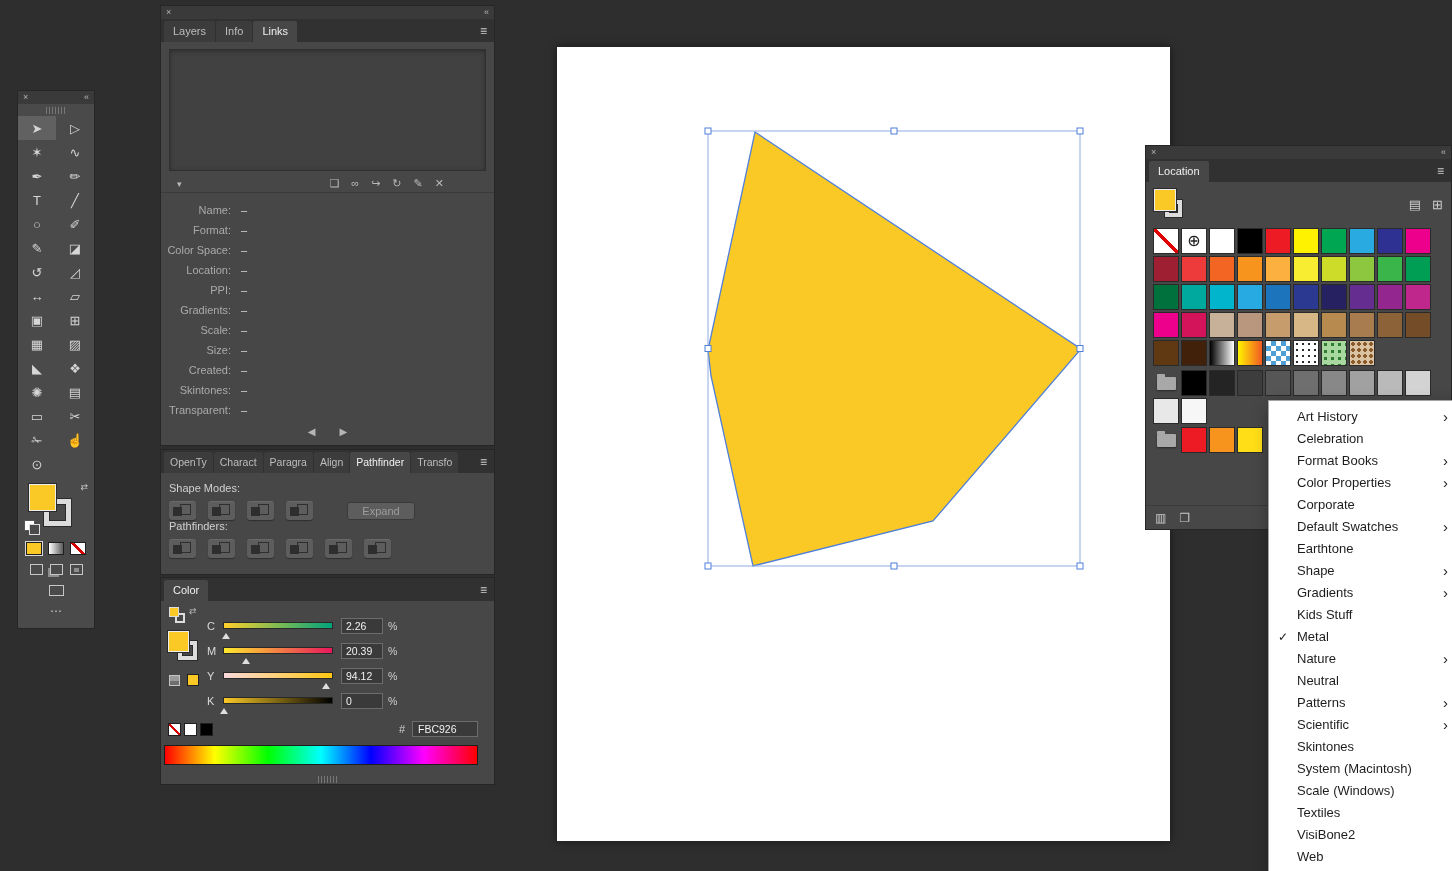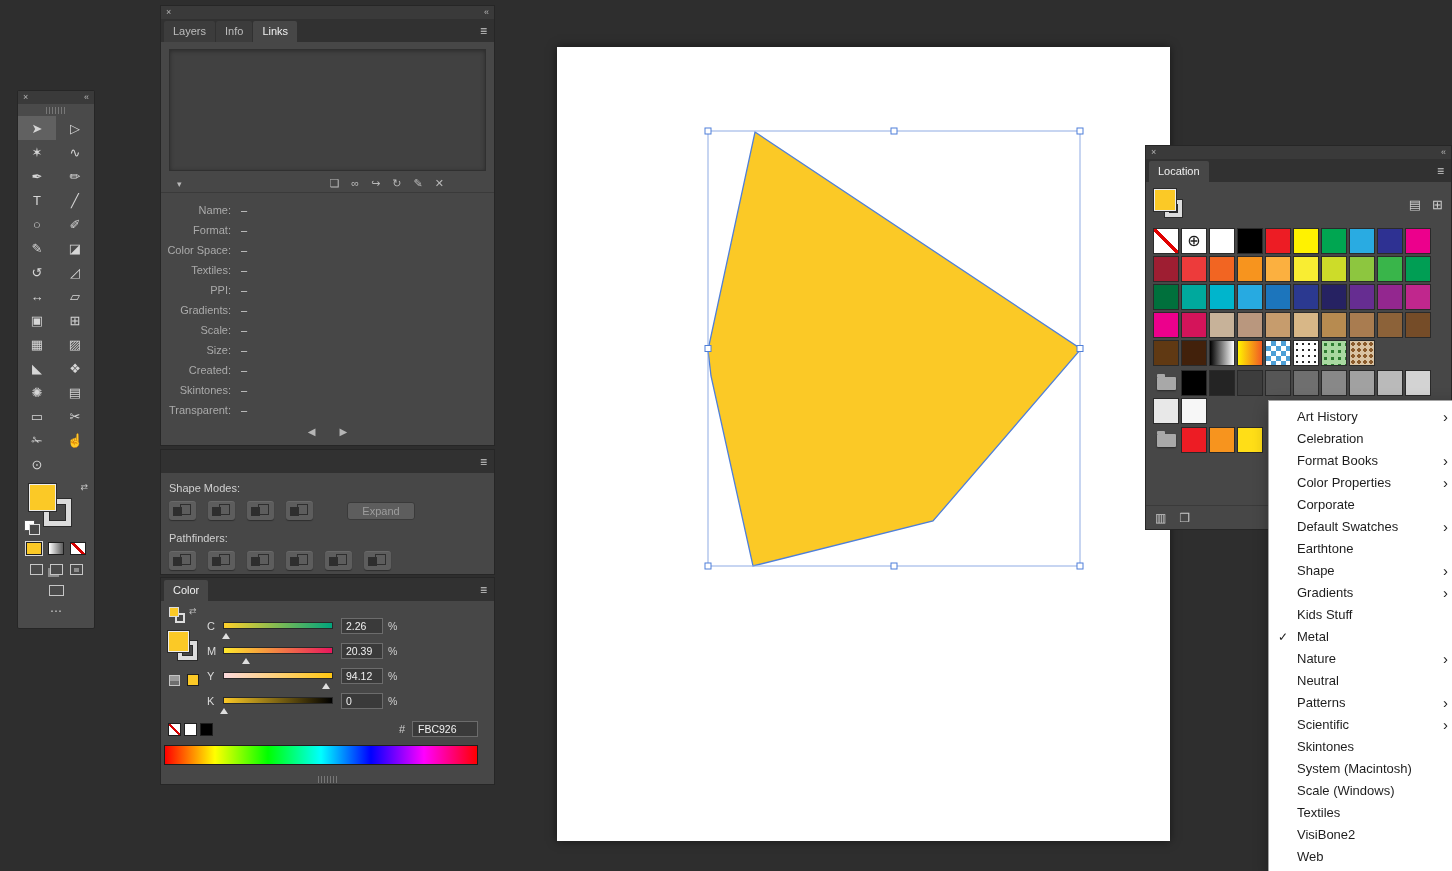--- a/index.html
+++ b/index.html
@@ -53,23 +53,23 @@
   .li-icon{cursor:pointer}
   .links-fields{padding:7px 0 2px}
   .lf-row{display:flex;height:20px;align-items:center;font-size:11px}
   .lf-label{width:70px;text-align:right;color:#aaaaaa;margin-right:10px}
   .lf-value{color:#d8d8d8}
   .links-nav{display:flex;justify-content:center;gap:24px;color:#b5b5b5;font-size:10px;padding:4px 0 8px}
   .links-nav span{cursor:pointer}
 
   .pathfinder{margin-bottom:2px}
   .pathfinder .tab{font-size:10.5px;padding:4px 6px 5px}
-  .pf-content{padding:9px 8px 4px}
+  .pf-content{padding:9px 8px 16px}
   .pf-label{font-size:11px;color:#d0d0d0;margin:0 0 7px}
-  .pf-row{display:flex;align-items:center;margin-bottom:12px}
+  .pf-row{display:flex;align-items:center;}
   .pf-row:last-child{margin-bottom:0}
   .pf-btn{width:27px;height:19px;background:#5d5d5d;border-radius:3px;margin-right:12px;position:relative;box-shadow:0 1px 1px rgba(0,0,0,.35),inset 0 1px 0 rgba(255,255,255,.08);cursor:pointer}
   .pf-btn::before{content:"";position:absolute;left:4px;top:6px;width:9px;height:9px;background:#2e2e2e}
   .pf-btn::after{content:"";position:absolute;left:11px;top:3px;width:9px;height:9px;border:1px solid #2e2e2e}
   .expand-btn{margin-left:22px;width:68px;height:18px;background:#5d5d5d;border:1px solid #3a3a3a;border-radius:3px;color:#9d9d9d;font-size:11px;display:flex;align-items:center;justify-content:center;cursor:pointer}
 
   .colorp{position:relative}
   .color-content{position:relative;height:172px}
   .cp-mini-fill{position:absolute;left:8px;top:6px;width:10px;height:10px;border:1px solid #ddd;z-index:2}
   .cp-mini-stroke{position:absolute;left:14px;top:12px;width:10px;height:10px;border:2px solid #ddd}
@@ -240,21 +240,21 @@
           </div>
           <div class="lf-row">
             <span class="lf-label">Format:</span>
             <span class="lf-value">–</span>
           </div>
           <div class="lf-row">
             <span class="lf-label">Color Space:</span>
             <span class="lf-value">–</span>
           </div>
           <div class="lf-row">
-            <span class="lf-label">Textiles:</span>
+            <span class="lf-label">Location:</span>
             <span class="lf-value">–</span>
           </div>
           <div class="lf-row">
             <span class="lf-label">PPI:</span>
             <span class="lf-value">–</span>
           </div>
           <div class="lf-row">
             <span class="lf-label">Gradients:</span>
             <span class="lf-value">–</span>
           </div>
@@ -280,20 +280,28 @@
           </div>
         </div>
       <div class="links-nav">
         <span>◀</span>
         <span>▶</span>
       </div>
     </section>
 
     <section class="panel pathfinder">
       <div class="tab-bar">
+        <span id="pf-tabs" style="display:flex">
+            <span class="tab">OpenTy</span>
+            <span class="tab">Charact</span>
+            <span class="tab">Paragra</span>
+            <span class="tab">Align</span>
+            <span class="tab active">Pathfinder</span>
+            <span class="tab">Transfo</span>
+          </span>
         <span class="menu-glyph">≡</span>
       </div>
       <div class="pf-content">
         <div class="pf-label">Shape Modes:</div>
         <div class="pf-row">
           <span id="shape-modes" style="display:flex">
               <div class="pf-btn"></div>
               <div class="pf-btn"></div>
               <div class="pf-btn"></div>
               <div class="pf-btn"></div>

